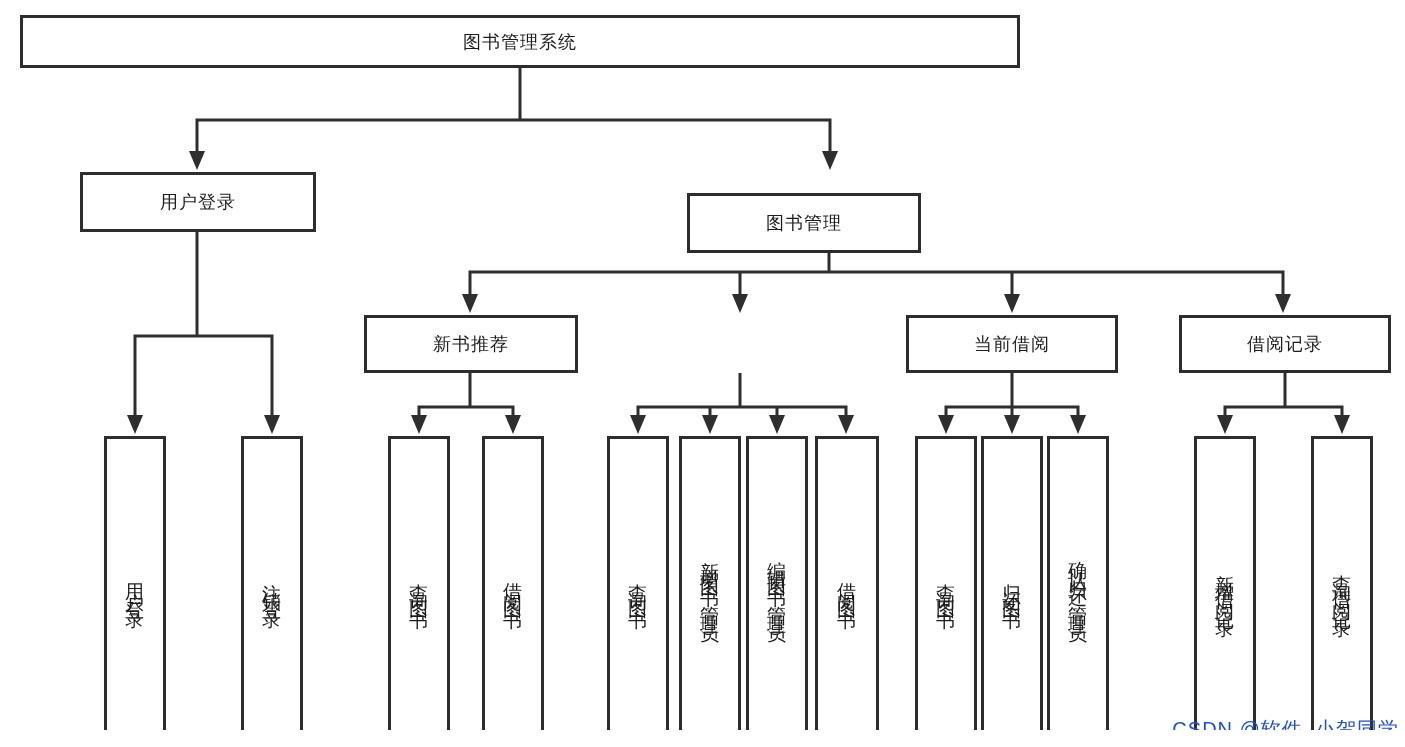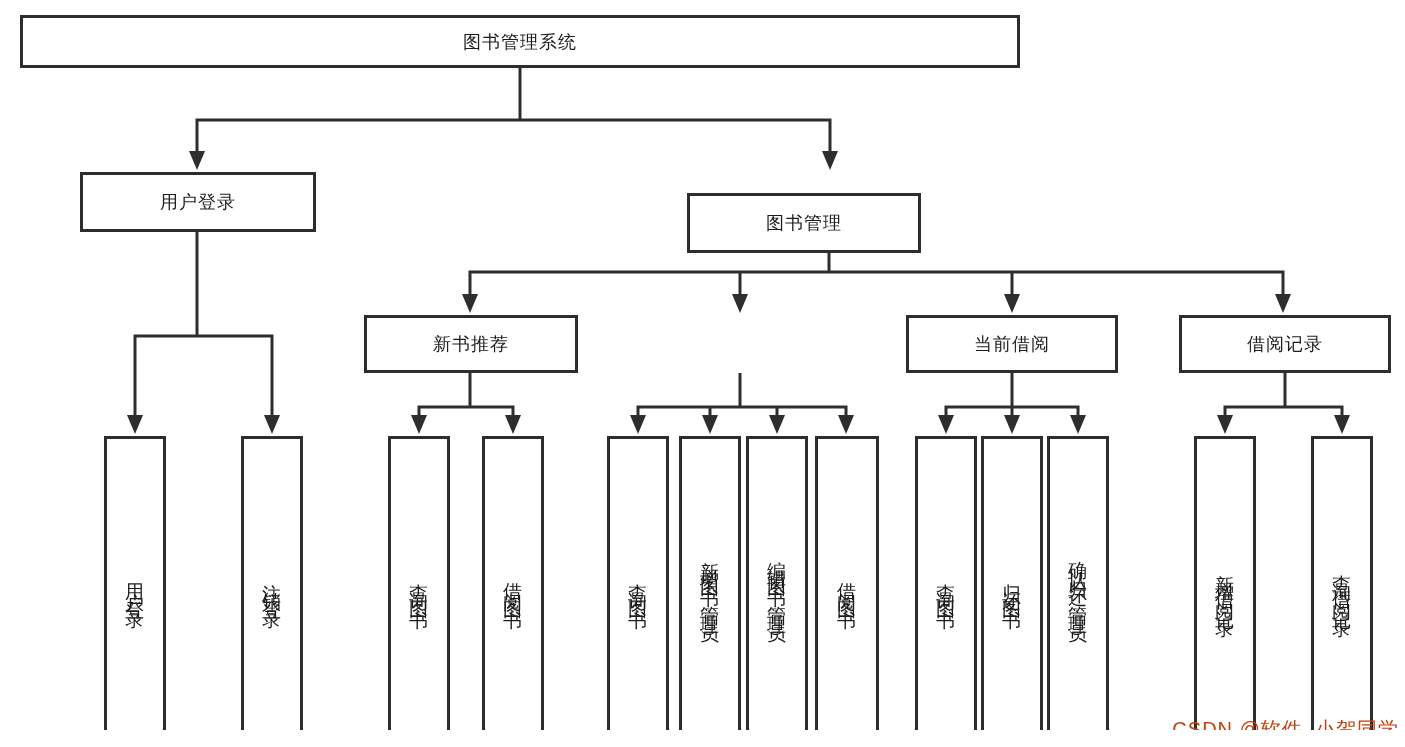--- a/index.html
+++ b/index.html
@@ -37,21 +37,21 @@
     text-orientation: mixed;
     letter-spacing: 9px;
     line-height: 1;
     white-space: nowrap;
   }
   .watermark {
     position: absolute;
     top: 716px;
     right: 6px;
     font-size: 20px;
-    color: #c2410c;
+    color: #1d4ed8;
     letter-spacing: 1px;
     z-index: 5;
   }
 </style>
 </head>
 <body>
 
 <div class="canvas">
 
   <svg class="connectors" viewBox="0 0 1405 747" xmlns="http://www.w3.org/2000/svg">

